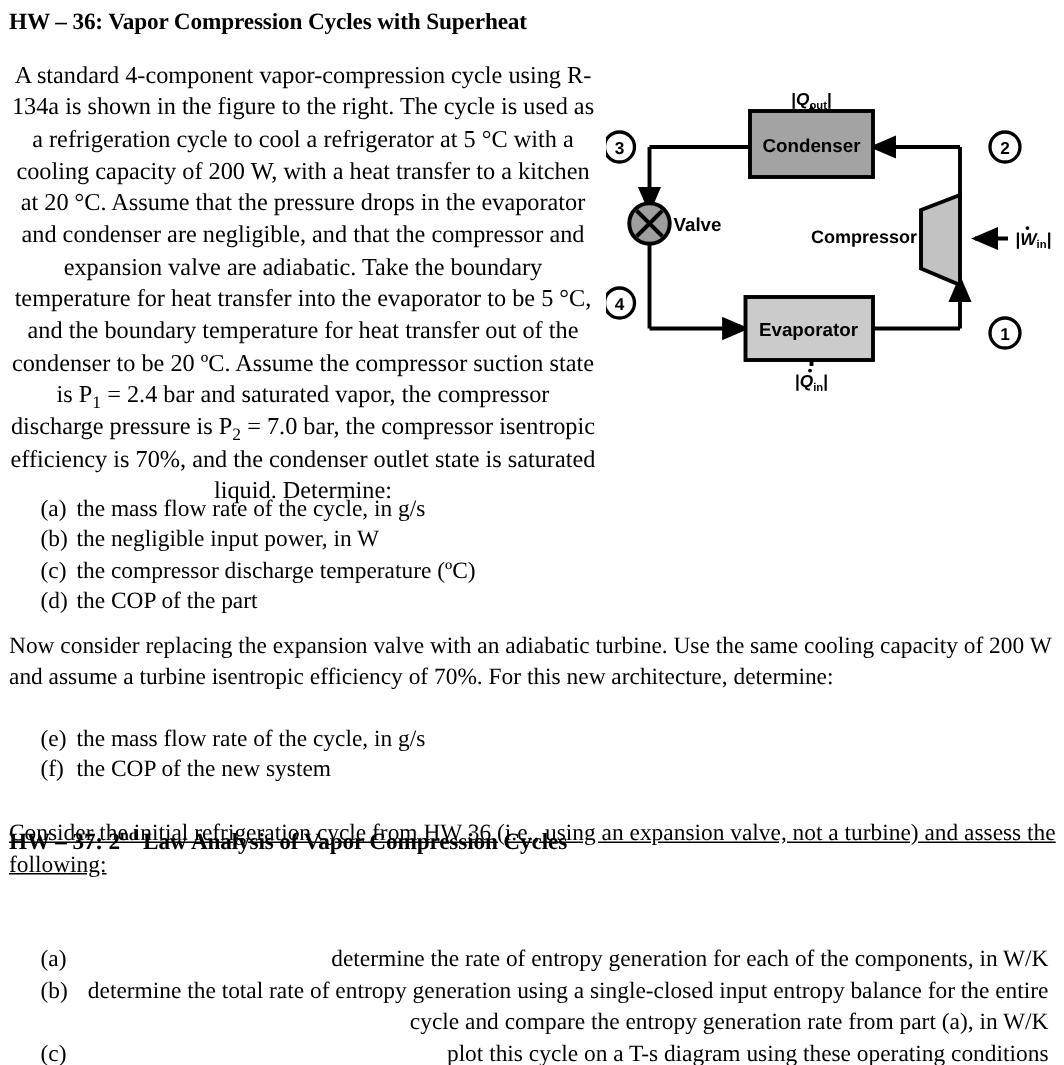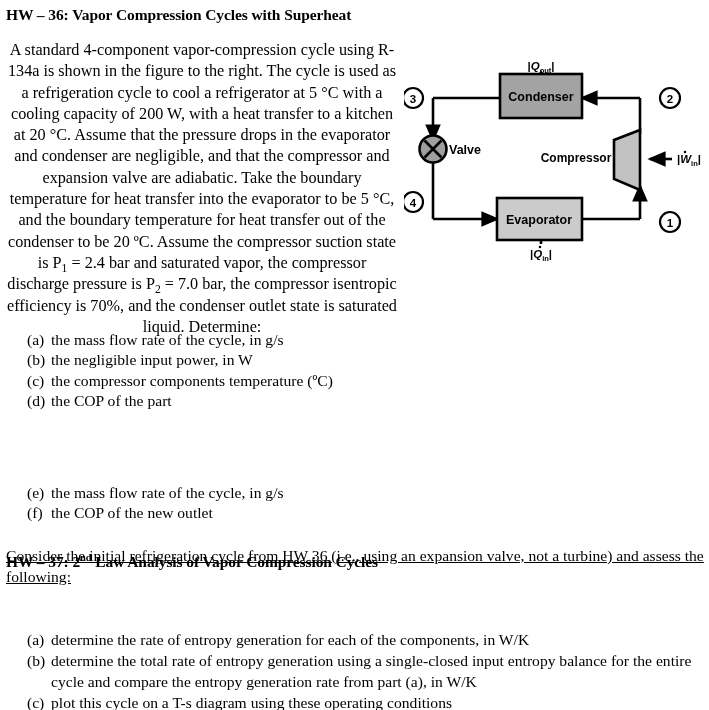--- a/index.html
+++ b/index.html
@@ -76,21 +76,21 @@
     display: flex;
     align-items: flex-start;
     white-space: normal;
   }
   .alist .mark {
     display: inline-block;
     min-width: 24px;
     flex: 0 0 auto;
   }
   .alist .txt { flex: 1 1 auto; }
-  #list-hw37 .txt { text-indent: 0; }
+  #list-hw37 .txt { text-indent: 0; text-align: right; }
 
   
   #diagram {
     position: absolute;
     left: 404px;
     top: 62px;
     width: 300px;
     height: 218px;
   }
   #diagram svg { display: block; }
@@ -193,37 +193,38 @@
     <li>
       <span class="mark">(a)</span>
       <span class="txt">the mass flow rate of the cycle, in g/s</span>
     </li>
     <li>
       <span class="mark">(b)</span>
       <span class="txt">the negligible input power, in W</span>
     </li>
     <li>
       <span class="mark">(c)</span>
-      <span class="txt">the compressor components temperature (ºC)</span>
+      <span class="txt">the compressor discharge temperature (ºC)</span>
     </li>
     <li>
       <span class="mark">(d)</span>
       <span class="txt">the COP of the part</span>
     </li>
   </ul>
 
+  <div class="full-para" id="para-turbine">Now consider replacing the expansion valve with an adiabatic turbine. Use the same cooling capacity of 200 W and assume a turbine isentropic efficiency of 70%. For this new architecture, determine:</div>
 
   <ul class="alist" id="list-ef">
     <li>
       <span class="mark">(e)</span>
       <span class="txt">the mass flow rate of the cycle, in g/s</span>
     </li>
     <li>
       <span class="mark">(f)</span>
-      <span class="txt">the COP of the new outlet</span>
+      <span class="txt">the COP of the new system</span>
     </li>
   </ul>
 
   <div class="hw-title" id="hw37-title"><span>HW – 37: 2</span><sup>nd</sup><span> Law Analysis of Vapor Compression Cycles</span></div>
 
   <div class="full-para" id="para-hw37">Consider the initial refrigeration cycle from HW 36 (i.e., using an expansion valve, not a turbine) and assess the following:</div>
 
   <ul class="alist" id="list-hw37">
     <li>
       <span class="mark">(a)</span>

